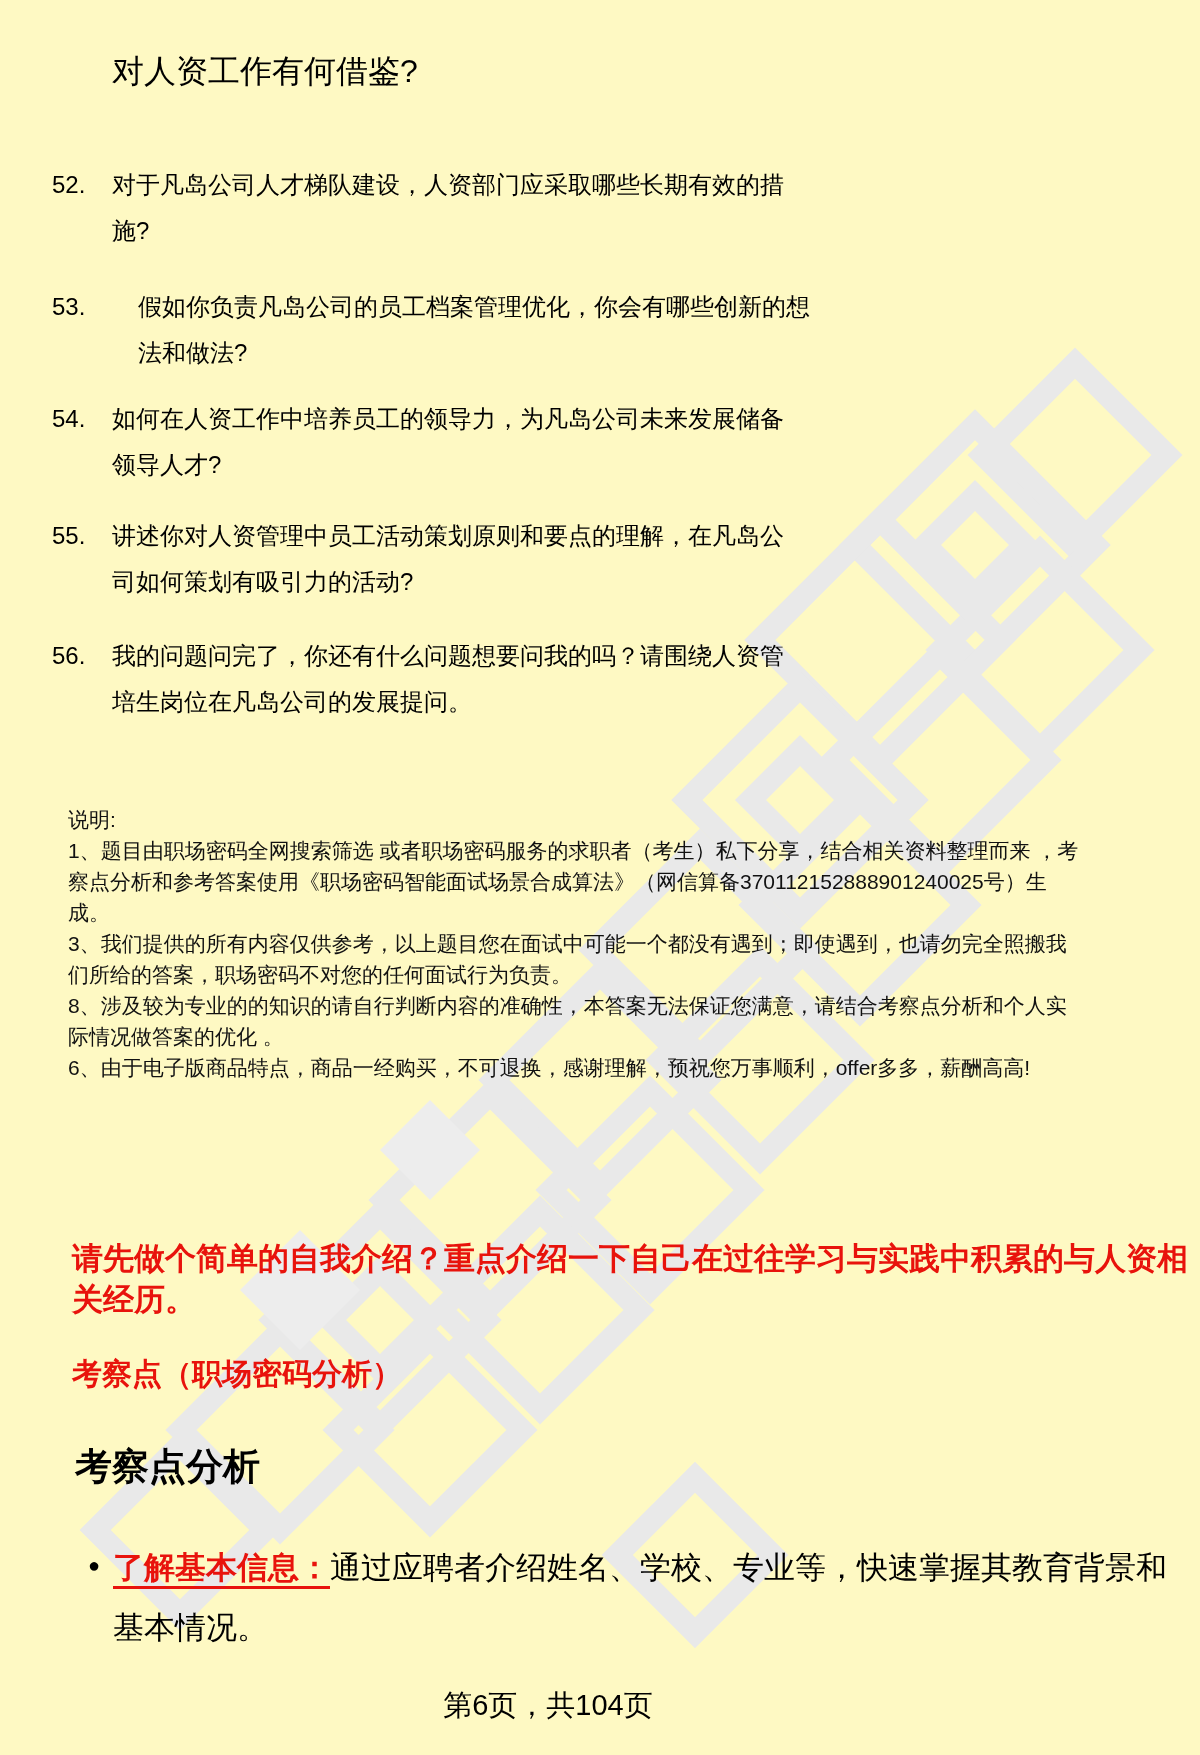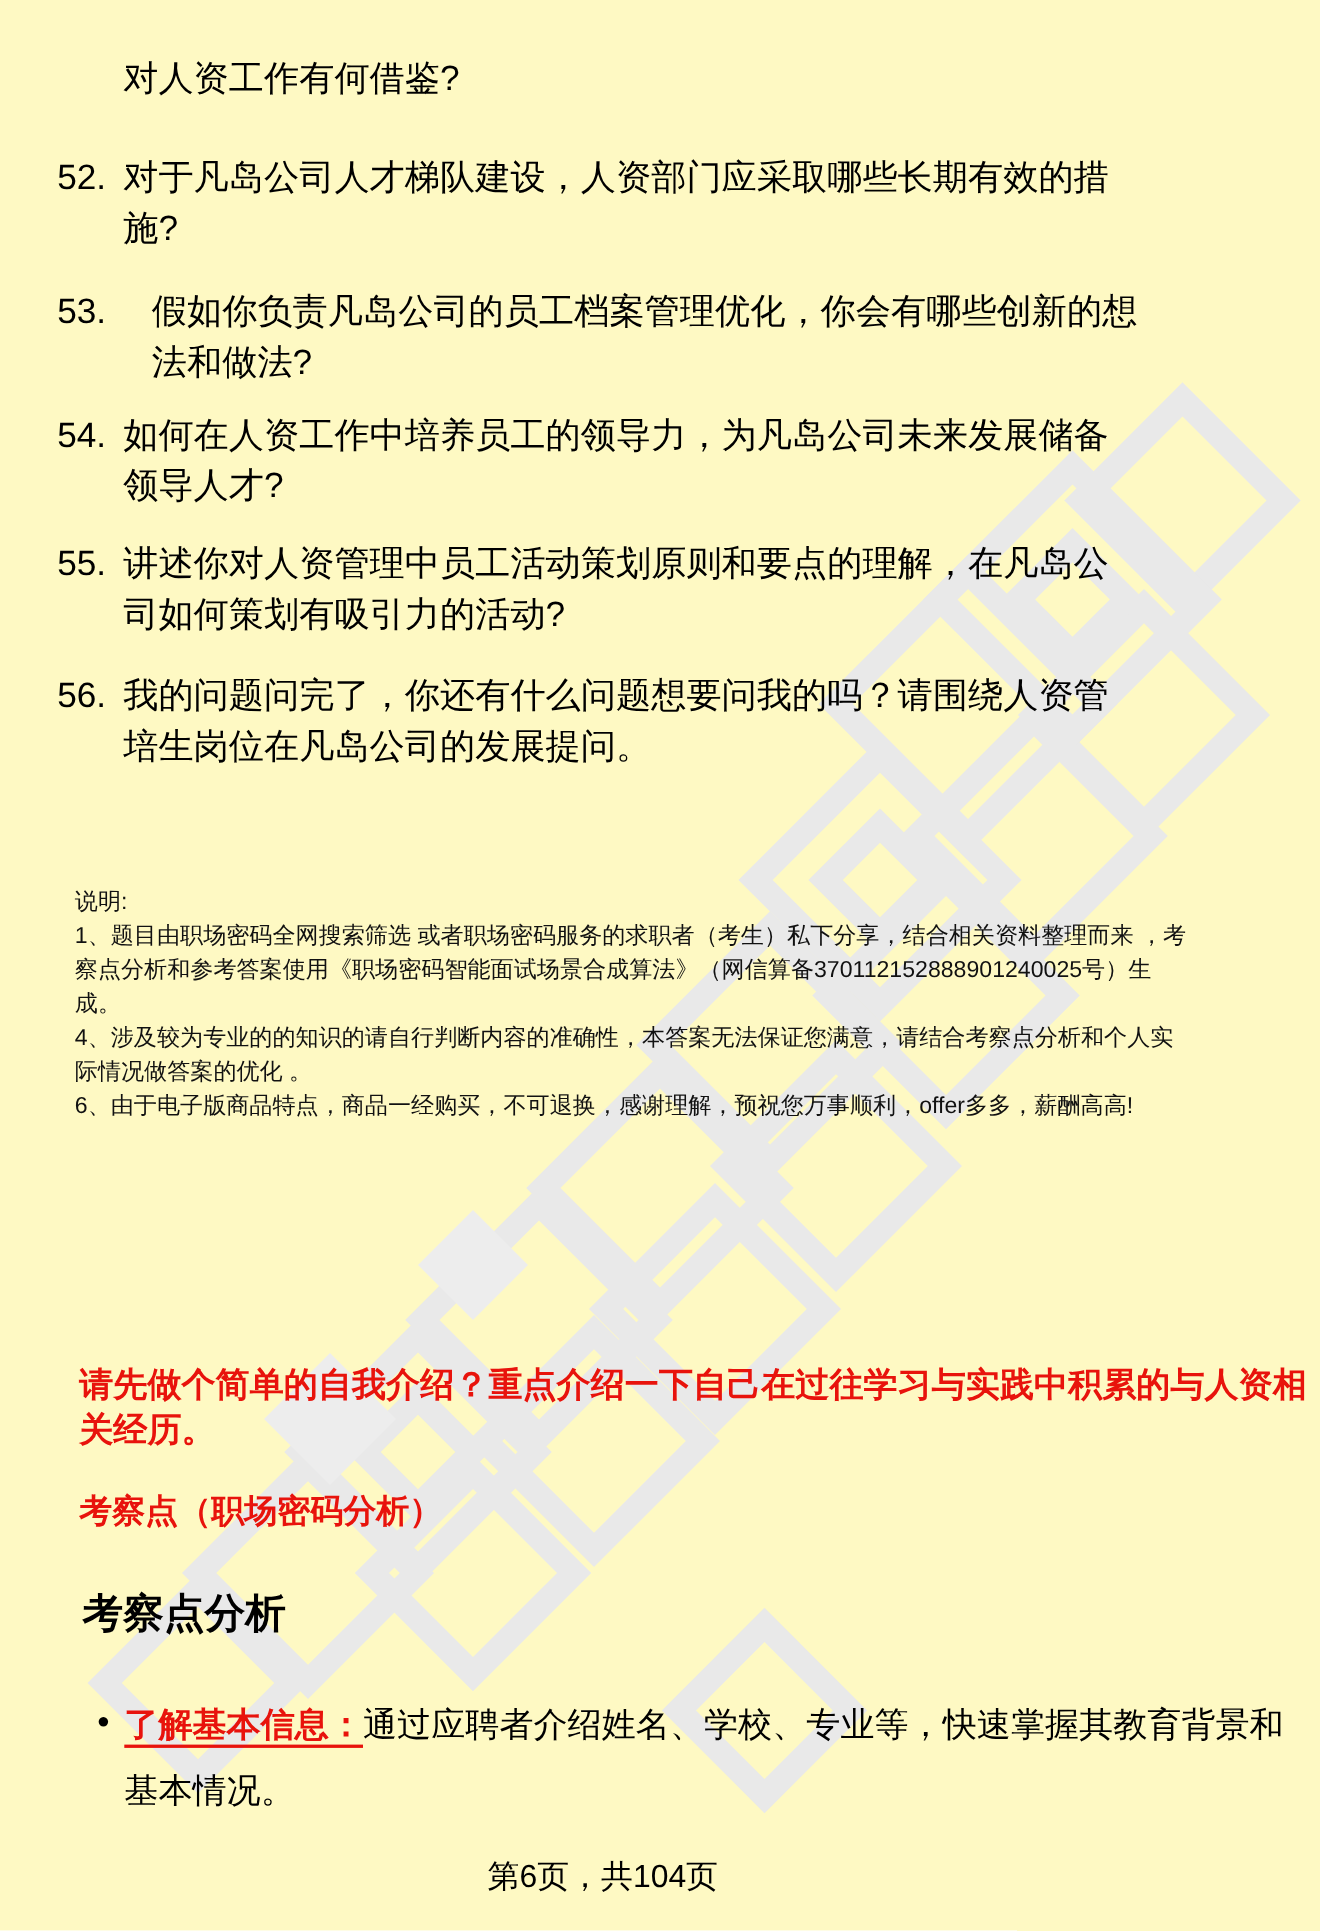--- a/index.html
+++ b/index.html
@@ -11,21 +11,21 @@
     color:#000;
     overflow:hidden;
   }
   .layer{position:relative;z-index:1;}
   .watermark{position:absolute;top:0;left:0;z-index:0;pointer-events:none;}
 
   .prev-tail{
     position:absolute;left:112px;top:48px;
     font-size:32px;line-height:46px;white-space:pre-line;
   }
-  .q-row{position:absolute;left:52px;display:flex;font-size:32px;line-height:46px;}
+  .q-row{position:absolute;left:52px;display:flex;font-size:24px;line-height:46px;margin-top:24px;}
   .q-num{flex:0 0 60px;width:60px;}
   .q-text{white-space:pre-line;width:1050px;}
   .q52{top:138px;} .q53{top:260px;gap:26px;} .q54{top:372px;} .q55{top:489px;} .q56{top:609px;}
 
   .notes{
     position:absolute;left:68px;top:804px;width:1102px;
     font-size:21px;line-height:31px;color:#111;
   }
   .notes p{margin:0;white-space:pre-line;}
 
@@ -126,21 +126,23 @@
       <span class="q-num">56.</span>
       <span class="q-text">我的问题问完了，你还有什么问题想要问我的吗？请围绕人资管
 培生岗位在凡岛公司的发展提问。</span>
     </div>
 
     <div class="notes">
       <p>说明:</p>
       <p>1、题目由职场密码全网搜索筛选 或者职场密码服务的求职者（考生）私下分享，结合相关资料整理而来 ，考
 察点分析和参考答案使用《职场密码智能面试场景合成算法》（网信算备370112152888901240025号）生
 成。</p>
-      <p>4、涉及较为专业的的知识的请自行判断内容的准确性，本答案无法保证您满意，请结合考察点分析和个人实
+      <p>3、我们提供的所有内容仅供参考，以上题目您在面试中可能一个都没有遇到；即使遇到，也请勿完全照搬我
+们所给的答案，职场密码不对您的任何面试行为负责。</p>
+      <p>8、涉及较为专业的的知识的请自行判断内容的准确性，本答案无法保证您满意，请结合考察点分析和个人实
 际情况做答案的优化 。</p>
       <p>6、由于电子版商品特点，商品一经购买，不可退换，感谢理解，预祝您万事顺利，offer多多，薪酬高高!</p>
     </div>
 
     <div class="highlight-q">请先做个简单的自我介绍？重点介绍一下自己在过往学习与实践中积累的与人资相
 关经历。</div>
 
     <div class="section-label">考察点（职场密码分析）</div>
 
     <div class="analysis-heading">考察点分析</div>

